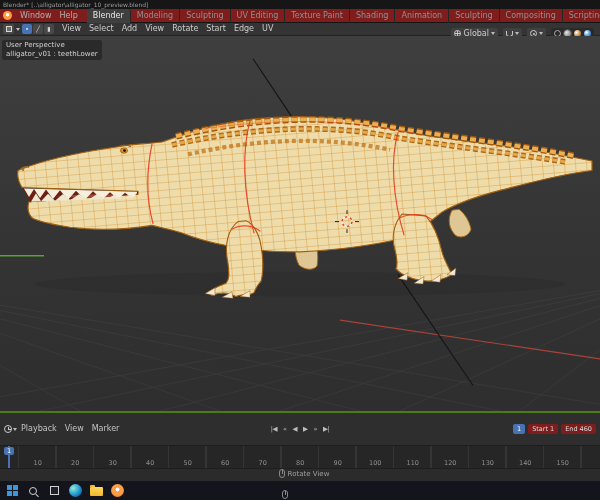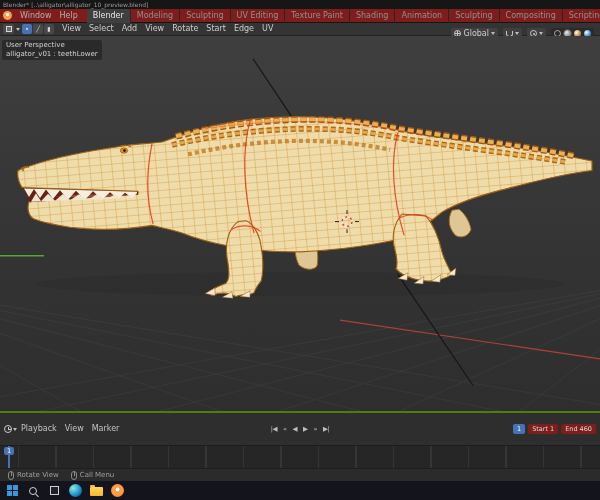--- a/index.html
+++ b/index.html
@@ -59,21 +59,21 @@
   .field.frame{background:#4772b3;color:#fff;}
   .ruler{height:23px;background:#262626;position:relative;border-top:1px solid #1d1d1d;
     background-image:repeating-linear-gradient(90deg,rgba(255,255,255,.07) 0 1px,transparent 1px 37.5px);
     background-position:18px 0;}
   .tick-row{position:absolute;left:19px;bottom:1px;display:grid;grid-template-columns:repeat(15,37.5px);}
   .tick-label{font-size:6.5px;color:#8f8f8f;text-align:center;}
   .playhead{position:absolute;left:8px;top:0;bottom:0;width:2px;background:#4772b3;}
   .playhead-badge{position:absolute;left:4px;top:1px;background:#4772b3;color:#fff;font-size:6.5px;line-height:8px;padding:0 3px;border-radius:2px;}
 
   
-  .statusbar{height:13px;background:#2b2b2b;border-top:1px solid #1e1e1e;display:flex;align-items:center;gap:12px;padding-left:8px;font-size:7px;color:#9e9e9e;}
+  .statusbar{height:13px;background:#2b2b2b;border-top:1px solid #1e1e1e;display:flex;align-items:center;gap:12px;padding-left:8px;font-size:7px;color:#9e9e9e;flex-direction:column;}
   .hint{display:flex;align-items:center;gap:3px;}
   .mouse{width:6px;height:9px;border:1px solid #8a8a8a;border-radius:3px;position:relative;}
   .mouse::after{content:"";position:absolute;left:2.2px;top:0;width:1px;height:4px;background:#8a8a8a;}
 
   
   .taskbar{height:19px;background:#14141c;display:flex;align-items:center;gap:7px;padding-left:5px;}
   .tb-icon{width:14px;height:14px;display:flex;align-items:center;justify-content:center;flex:0 0 auto;}
   .win-start{display:grid;grid-template-columns:5px 5px;grid-template-rows:5px 5px;gap:1px;}
   .win-start i{background:#3a96dd;display:block;}
   .search-glass{width:8px;height:8px;border:1.4px solid #cfd0d2;border-radius:50%;position:relative;}
@@ -259,20 +259,37 @@
           <span>1</span>
         </span>
       <span class="field">
           <span>End</span>
           <span>460</span>
         </span>
     </div>
   </div>
 
   <div class="ruler">
+    <div class="tick-row">
+        <span class="tick-label">10</span>
+        <span class="tick-label">20</span>
+        <span class="tick-label">30</span>
+        <span class="tick-label">40</span>
+        <span class="tick-label">50</span>
+        <span class="tick-label">60</span>
+        <span class="tick-label">70</span>
+        <span class="tick-label">80</span>
+        <span class="tick-label">90</span>
+        <span class="tick-label">100</span>
+        <span class="tick-label">110</span>
+        <span class="tick-label">120</span>
+        <span class="tick-label">130</span>
+        <span class="tick-label">140</span>
+        <span class="tick-label">150</span>
+      </div>
     <div class="playhead"></div>
     <div class="playhead-badge">1</div>
   </div>
 
   <div class="statusbar">
     <span class="hint">
       <span class="mouse"></span>
       <span>Rotate View</span>
     </span>
     <span class="hint">

